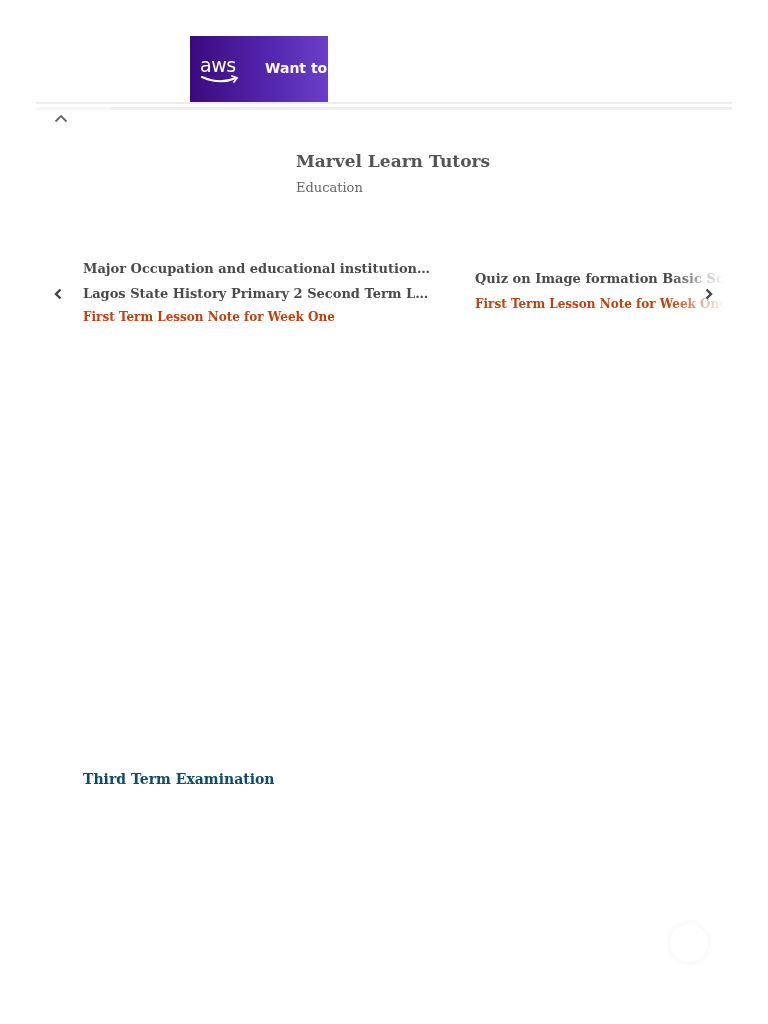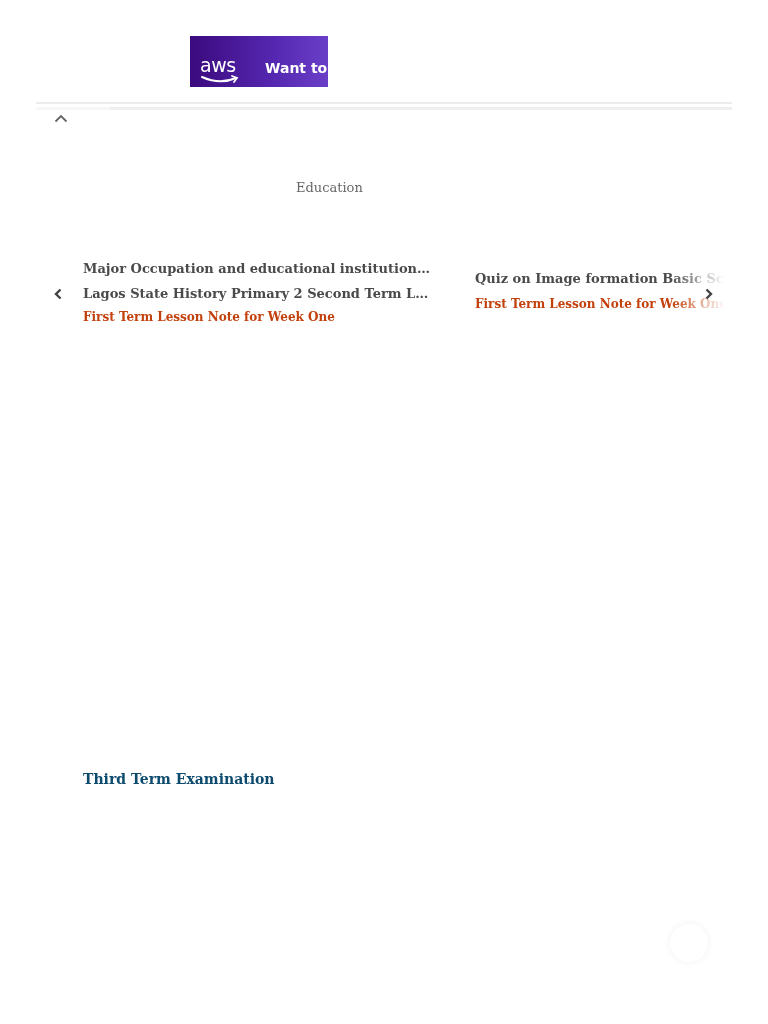--- a/index.html
+++ b/index.html
@@ -6,21 +6,21 @@
     html, body {
       width: 768px; height: 1024px; overflow: hidden;
       background: #ffffff;
       font-family: "DejaVu Serif", "Liberation Serif", serif;
       color: #444444;
     }
     .page { position: relative; width: 768px; height: 1024px; }
 
     
     .ad-banner {
-      position: absolute; left: 190px; top: 36px; width: 138px; height: 51px;
+      position: absolute; left: 190px; top: 36px; width: 138px; height: 67px;
       background: linear-gradient(90deg, #3b0a7e 0%, #5527b0 60%, #6a3fc8 100%);
       overflow: hidden; display: flex; align-items: center;
     }
     .aws-logo {
       position: absolute; left: 10px; top: 19px; width: 46px; height: 32px;
     }
     .aws-logo .aws-text {
       font-family: "DejaVu Sans", "Liberation Sans", sans-serif;
       font-size: 19px; color: #ffffff; letter-spacing: -0.5px;
       line-height: 20px; display: block;
@@ -133,20 +133,21 @@
     <div class="seg"></div>
   </div>
 
   <div class="collapse-btn">
     <svg width="14" height="9" viewBox="0 0 14 9">
       <path d="M1.5 7.5 L7 2 L12.5 7.5" stroke="#666666" stroke-width="1.8" fill="none"></path>
     </svg>
   </div>
 
   <div class="site-logo-slot"></div>
+  <div class="site-title">Marvel Learn Tutors</div>
   <div class="site-category">Education</div>
 
   <div class="post-nav-prev-arrow">
     <svg width="10" height="12" viewBox="0 0 10 12">
       <path d="M7.5 1.5 L3 6 L7.5 10.5" stroke="#444444" stroke-width="2.4" fill="none"></path>
     </svg>
   </div>
 
   <div class="post-prev">
     <a class="post-title">

